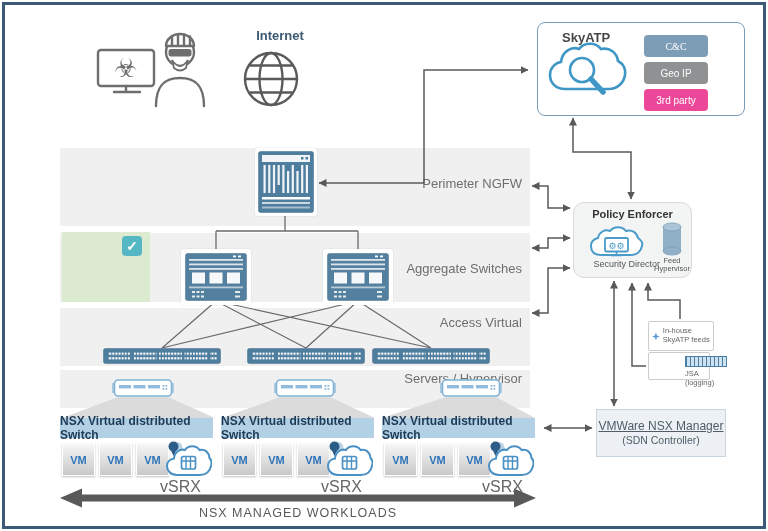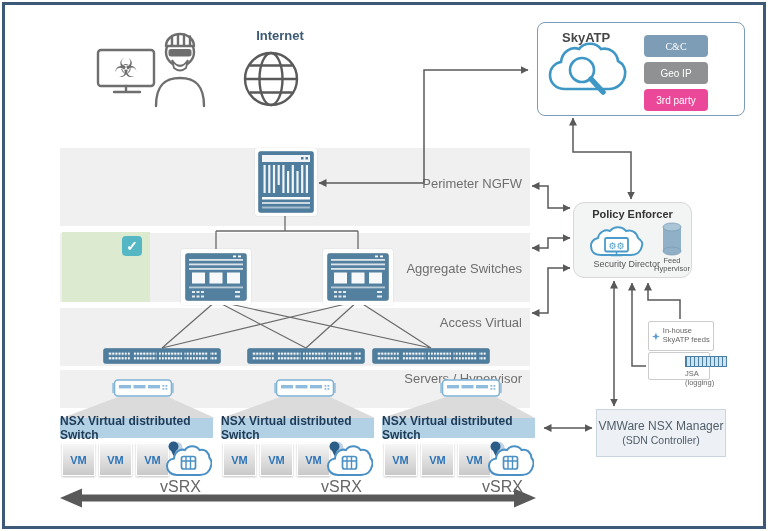--- a/index.html
+++ b/index.html
@@ -41,21 +41,21 @@
   .sidebox{position:absolute;background:#fff;border:1px solid #ccc;border-radius:2px;
            box-sizing:border-box;color:#666;}
   .inhouse{left:648px;top:321px;width:66px;height:30px;display:flex;align-items:center;gap:3px;
            padding:2px 3px;font-size:7.5px;line-height:1.15;}
   .jsa{left:648px;top:352px;width:62px;height:28px;text-align:left;font-size:7.5px;padding-top:3px;padding-left:36px;}
   .jsa .bar{width:40px;height:9px;margin:0 auto 2px auto;border:1px solid #4a7fa5;background:
      repeating-linear-gradient(90deg,#4a7fa5 0 1.5px,#cfe2f0 1.5px 4px);}
   .vmw{position:absolute;left:596px;top:409px;width:130px;height:48px;background:#edf1f5;
        border:1px solid #c8d4de;box-sizing:border-box;text-align:center;color:#4f5d68;
        display:flex;flex-direction:column;justify-content:center;}
-  .vmw .name{font-size:12px;line-height:1.15;}
+  .vmw .name{font-size:12px;line-height:1.15;text-decoration:underline;}
   .vmw .sub{font-size:10.5px;}
   
   .nsx-group{position:absolute;top:418px;width:153px;height:60px;}
   .nsx-banner{position:absolute;left:0;top:0;width:153px;height:20px;background:var(--banner);
               color:var(--nsx-navy);font-size:12px;font-weight:bold;display:flex;
               align-items:center;justify-content:center;}
   .vm{position:absolute;top:25px;width:33px;height:33px;border:1px solid #fff;box-sizing:border-box;
       background:linear-gradient(180deg,#f6f6f6,#c9c9c9);box-shadow:0 1px 2px rgba(0,0,0,.25);
       color:var(--vm-text);font-size:11px;font-weight:bold;display:flex;align-items:center;
       justify-content:center;}
@@ -394,13 +394,14 @@
         <path d="M13,36 C6,36 3,31 3,27 C3,23 6,20 10,19.5 C10.5,13 16,9.5 21,11 C24.5,6 32,6 35.5,11 C41,9.5 45,13.5 45.5,19 C47.5,21 48,24 47,27 C46,32 42,36 36,36 Z" fill="#fff" stroke="#4a90c4" stroke-width="2"></path>
         <circle cx="9.5" cy="7.5" r="5" fill="#2c5d88"></circle>
         <path d="M9.5,17 L6,9.5 L13,9.5 Z" fill="#2c5d88"></path>
         <rect x="17.5" y="17.5" width="14" height="12.5" rx="2" fill="#fff" stroke="#4a90c4" stroke-width="1.7"></rect>
         <path d="M17.5,22 H31.5 M22,17.5 V30 M26.5,17.5 V30" stroke="#4a90c4" stroke-width="1.4" fill="none"></path>
       </svg>
     </div>
     <div class="vsrx-label">vSRX</div>
   </div>
 
+  <div class="workloads">NSX MANAGED WORKLOADS</div>
 </div>
 
 </body></html>

